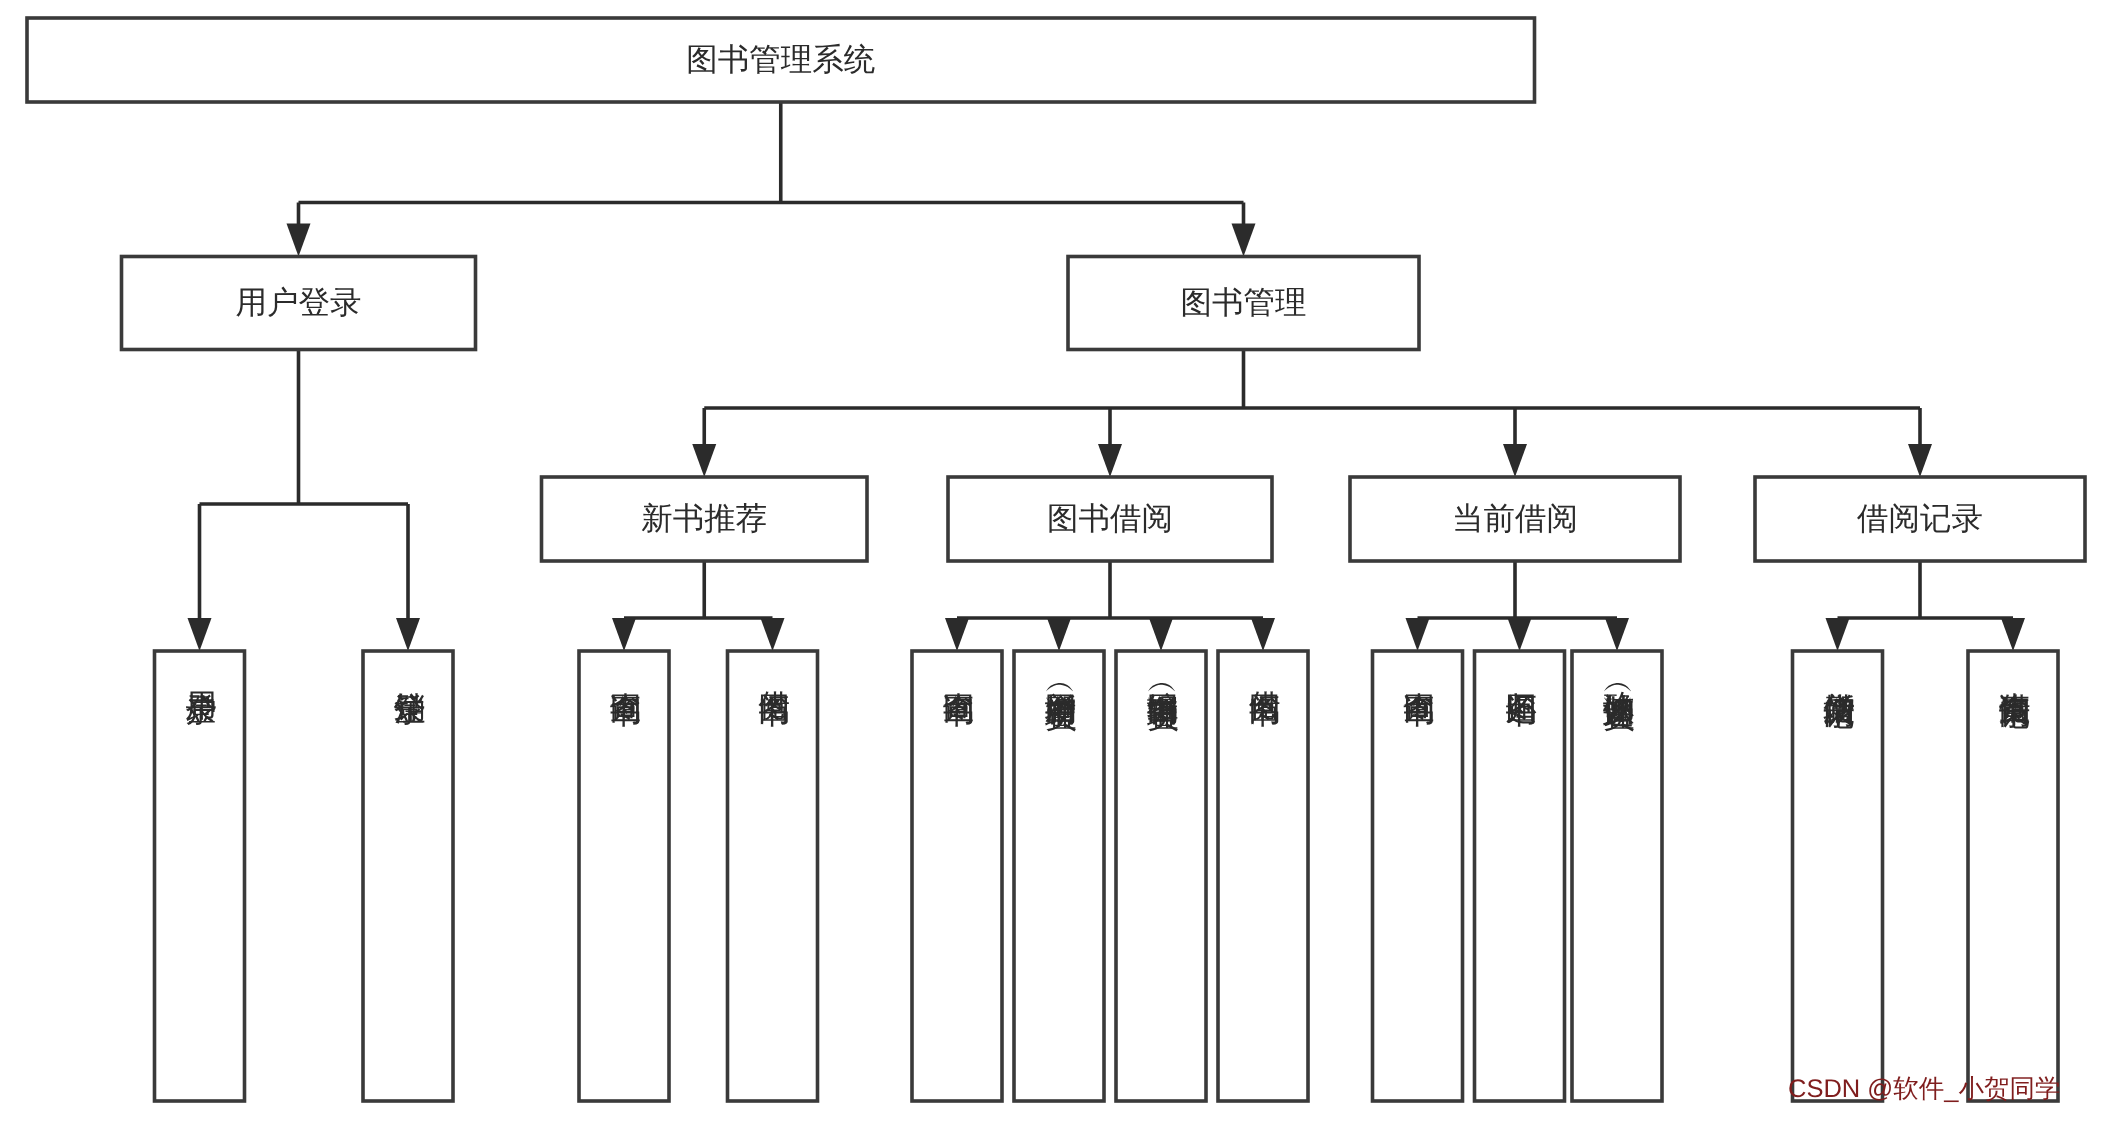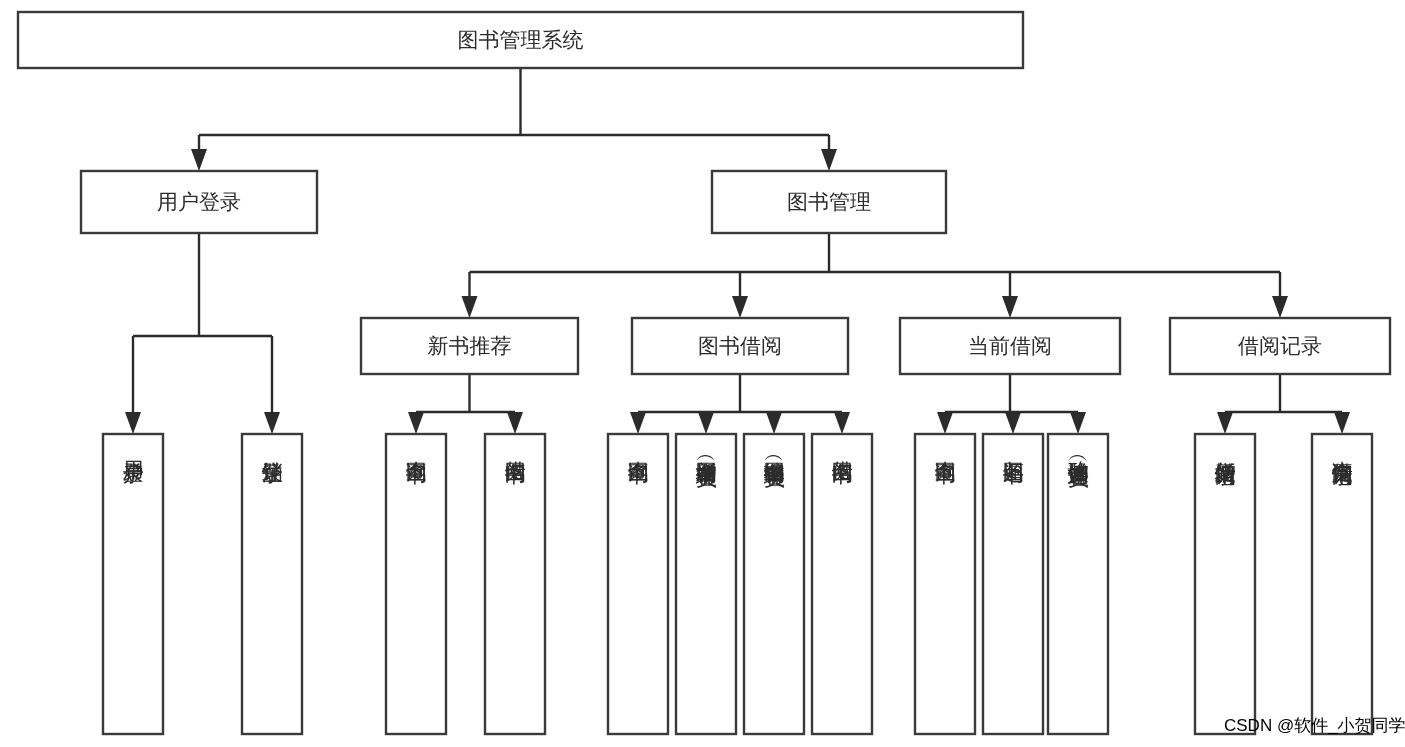--- a/index.html
+++ b/index.html
@@ -64,23 +64,22 @@
     writing-mode: vertical-rl;
     text-orientation: upright;
     white-space: nowrap;
     letter-spacing: 1px;
     pointer-events: none;
   }
   .watermark {
     position: absolute;
     font-family: "Liberation Sans", "DejaVu Sans", sans-serif;
     font-size: 17px;
-    color: #000000;
+    color: #7f1d1d;
     white-space: nowrap;
-    margin-left: 32px;
   }
 </style>
 </head>
 <body>
 
 <div id="diagram-root">
   <svg class="diagram-canvas" viewBox="0 0 1405 747">
     <g id="connectors-layer">
         <line x1="520.5" y1="68" x2="520.5" y2="135" class="connector"></line>
         <line x1="199" y1="135" x2="829" y2="135" class="connector"></line>

